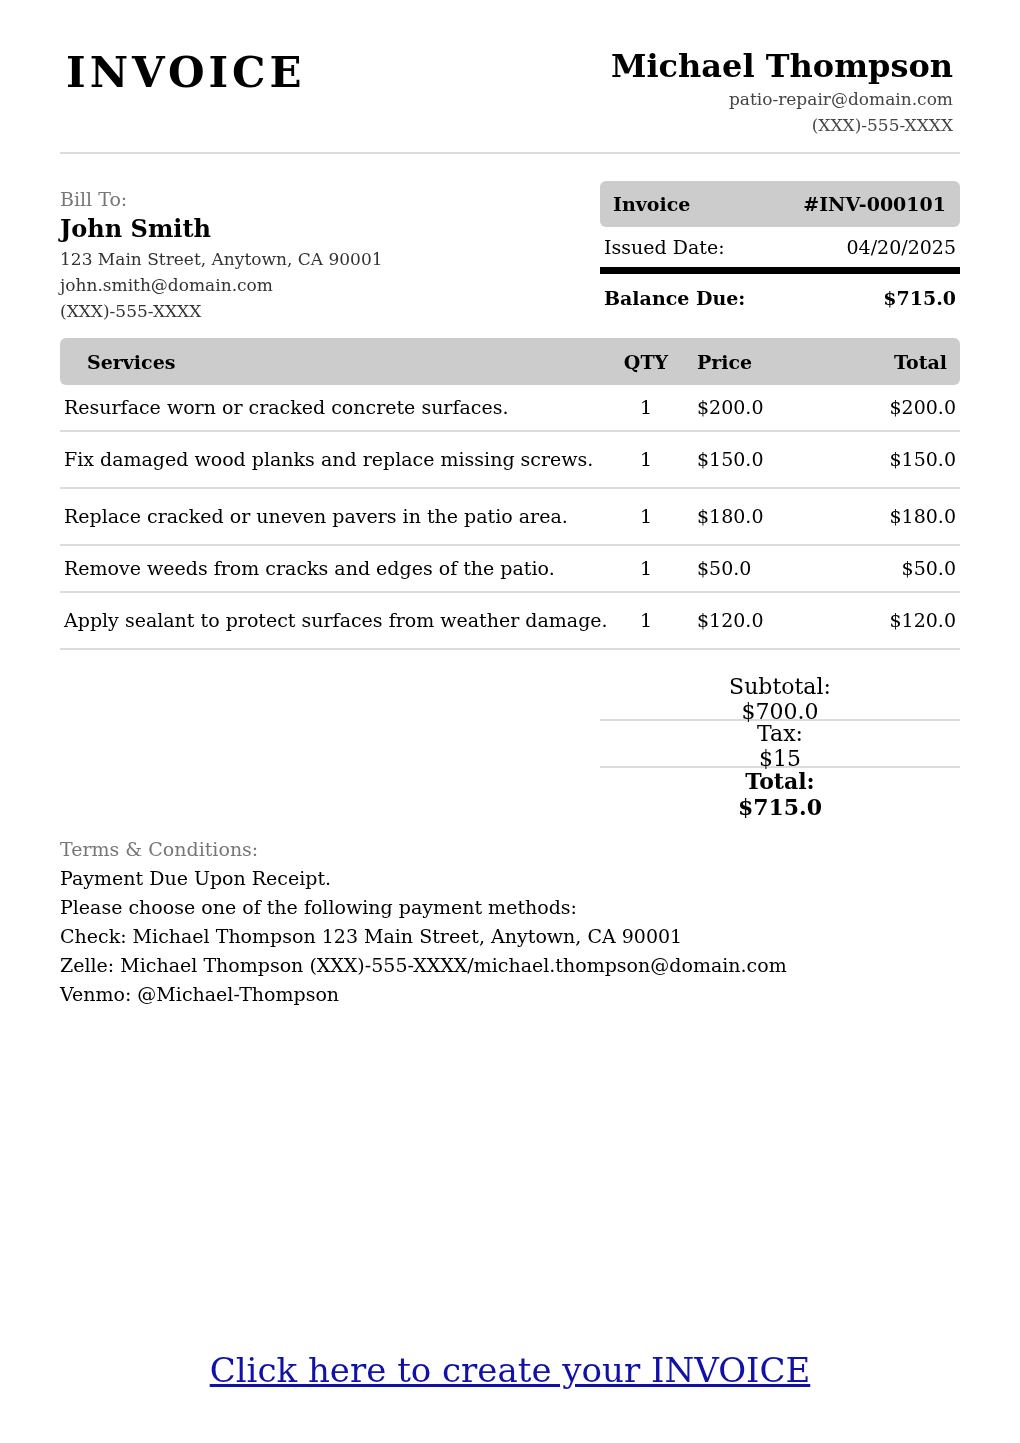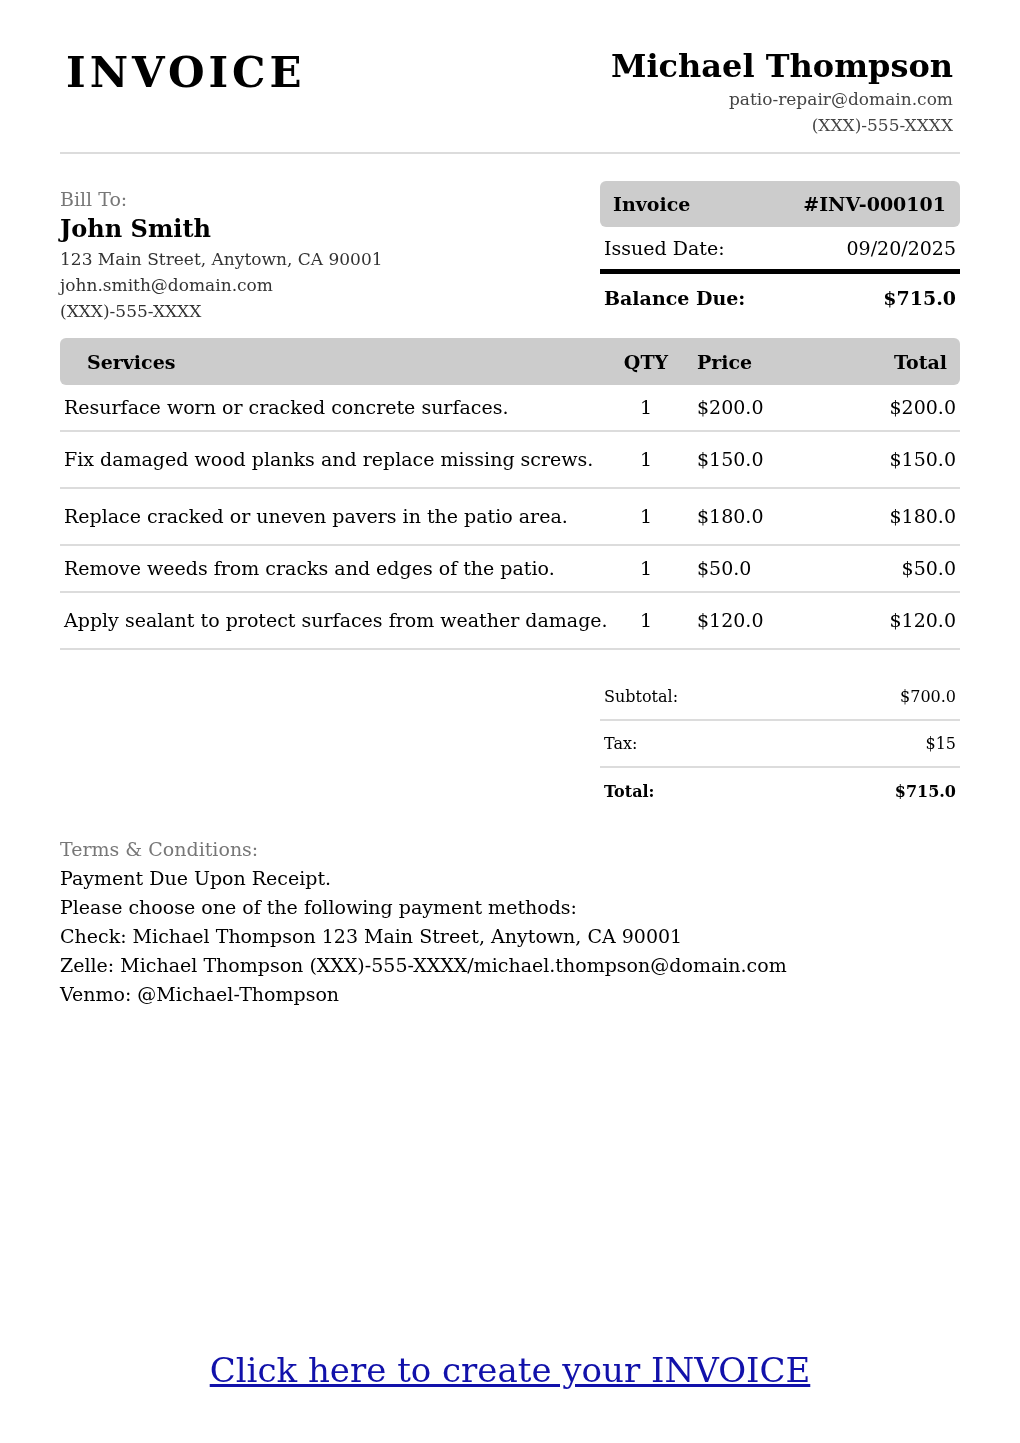--- a/index.html
+++ b/index.html
@@ -34,21 +34,21 @@
     .meta { position: absolute; left: 540px; top: 11px; width: 360px; }
     .meta-head {
       display: flex; justify-content: space-between; align-items: center;
       background: #cccccc; border-radius: 6px; height: 46px;
       padding: 0 14px 0 13px; font-weight: bold; font-size: 19px;
     }
     .meta-row {
       display: flex; justify-content: space-between; align-items: center;
       height: 47px; padding: 0 4px; font-size: 19px;
     }
-    .meta-row.bordered { border-bottom: 5px solid #000000; }
+    .meta-row.bordered { border-bottom: 7px solid #000000; }
     .meta-row.bold { font-weight: bold; }
 
     
     .svc { position: absolute; left: 0; top: 338px; width: 900px; }
     .svc-head {
       display: flex; align-items: center; background: #cccccc;
       border-radius: 6px; height: 47px; font-weight: bold; font-size: 19px;
     }
     .svc-row {
       display: flex; align-items: center; border-bottom: 2px solid #dcdcdc;
@@ -58,21 +58,21 @@
     .svc-head .c-desc { padding-left: 27px; }
     .c-qty { width: 68px; text-align: center; }
     .c-price { width: 130px; padding-left: 17px; }
     .c-total { width: 150px; text-align: right; padding-right: 4px; }
     .svc-head .c-total { padding-right: 13px; }
 
     
     .totals { position: absolute; left: 540px; top: 674px; width: 360px; }
     .tot-row {
       display: flex; justify-content: space-between; align-items: center;
-      height: 47px; padding: 0 4px; font-size: 16px;
+      height: 47px; padding: 0 4px; font-size: 22px; flex-direction: column;
     }
     .tot-row.bordered { border-bottom: 2px solid #dcdcdc; }
     .tot-row.bold { font-weight: bold; }
 
     
     .terms { position: absolute; left: 0; top: 834px; }
     .terms-label { font-size: 19px; color: #777; line-height: 30px; }
     .terms-line { font-size: 19px; line-height: 29px; }
 
     
@@ -106,21 +106,21 @@
       <div class="bill-line">(XXX)-555-XXXX</div>
     </div>
 
     <div class="meta">
       <div class="meta-head">
         <span>Invoice</span>
         <span>#INV-000101</span>
       </div>
       <div class="meta-row bordered">
         <span>Issued Date:</span>
-        <span>09/20/2025</span>
+        <span>04/20/2025</span>
       </div>
       <div class="meta-row bold">
         <span>Balance Due:</span>
         <span>$715.0</span>
       </div>
     </div>
   </div>
 
   <div class="svc">
     <div class="svc-head">

